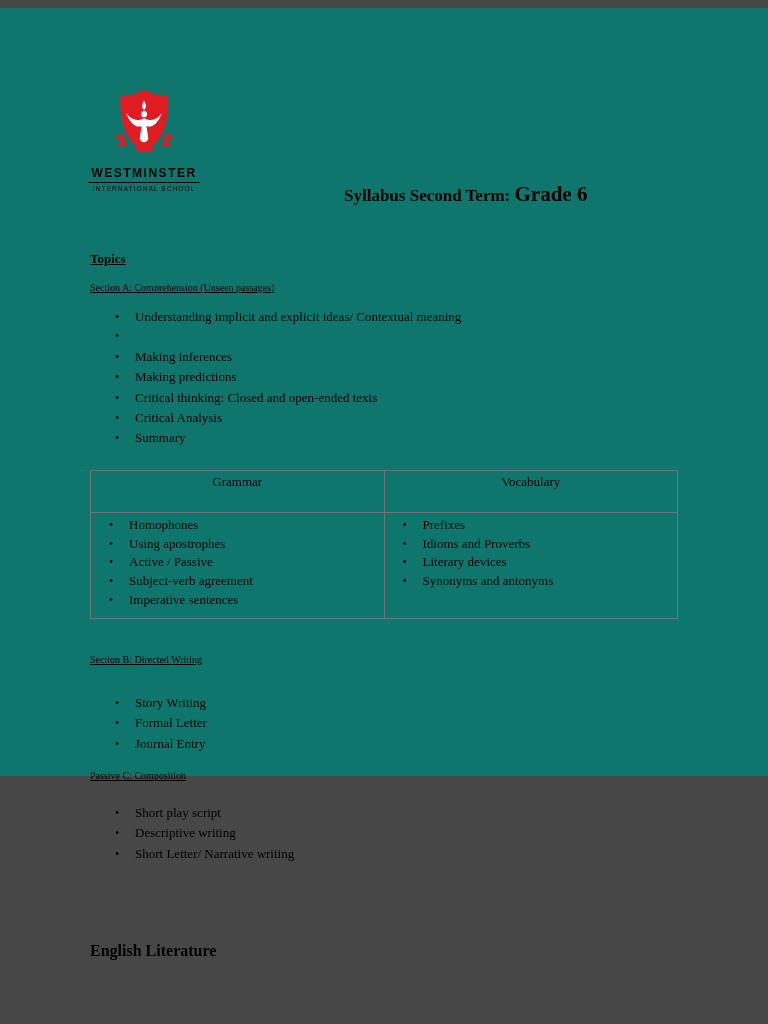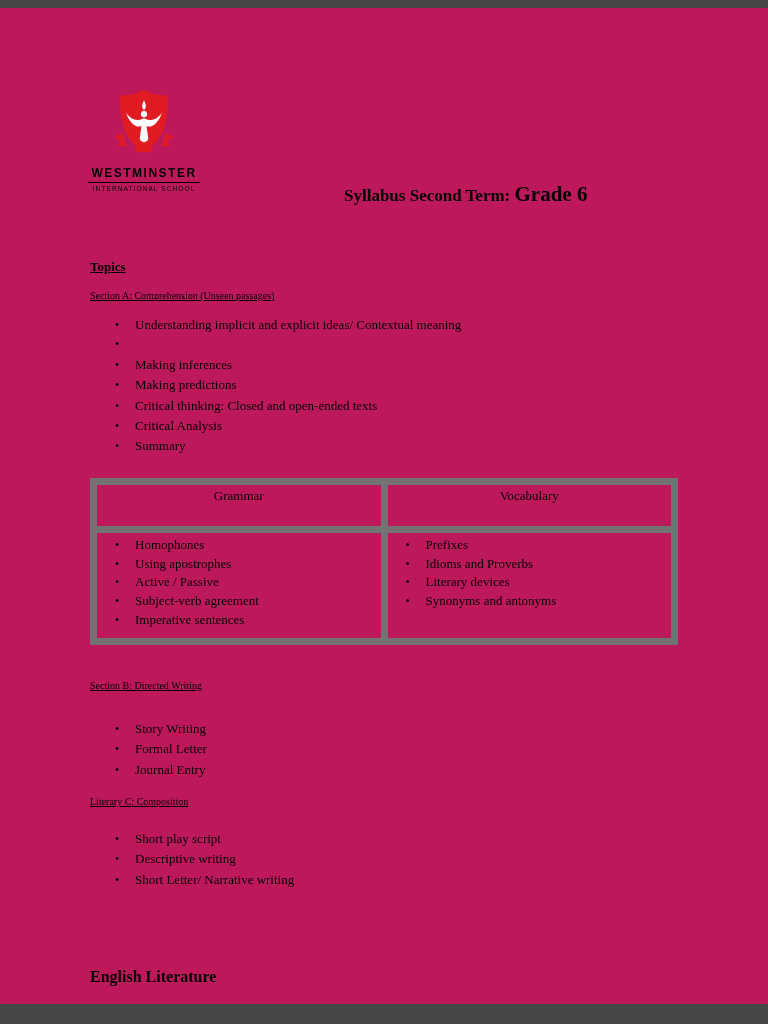--- a/index.html
+++ b/index.html
@@ -5,22 +5,22 @@
   html, body { margin: 0; padding: 0; }
   body {
     width: 768px; height: 1024px;
     background: #474747;
     font-family: "Liberation Serif", "DejaVu Serif", serif;
     color: #000;
   }
   .viewer { position: relative; width: 768px; height: 1024px; overflow: hidden; }
   .page {
     position: absolute; left: 0; top: 8px;
-    width: 768px; height: 996px;
-    background: #be185d;
+    width: 768px; height: 768px;
+    background: #0f766e;
   }
 
   
   .logo-block {
     position: absolute; left: 88px; top: 80px;
     width: 112px; text-align: center;
     font-family: "Liberation Sans", sans-serif;
   }
   .crest { display: block; margin: 0 auto 2px auto; }
   .school-name {
@@ -34,36 +34,36 @@
     font-weight: bold; font-size: 17px; white-space: nowrap;
   }
   .doc-title .grade { font-size: 21px; }
 
   
   .content {
     position: absolute; left: 90px; top: 243px;
     width: 588px;
   }
   .h-subject { font-size: 16px; font-weight: bold; margin: 0 0 17px 0; }
-  .h-topics  { font-size: 13px; font-weight: bold; text-decoration: underline; margin: 8px 0 15px 0; }
+  .h-topics  { font-size: 13px; font-weight: bold; text-decoration: underline; margin: 0 0 15px 0; }
   .h-section { font-size: 10px; font-weight: normal; text-decoration: underline; margin: 0 0 14px 0; }
 
   ul.bullets { list-style: none; margin: 0; padding: 0 0 0 25px; }
   ul.bullets li {
     font-size: 13px; line-height: 19.4px;
     display: flex; align-items: baseline;
   }
   ul.bullets .b { width: 20px; flex: 0 0 20px; font-size: 12px; }
 
   table.syllabus-table {
     border-collapse: collapse; width: 588px;
     margin: 21px 0 0 0;
   }
   table.syllabus-table th, table.syllabus-table td {
-    border: 7px solid #737373;
+    border: 1px solid #737373;
   }
   table.syllabus-table th {
     width: 50%; height: 37px;
     font-weight: normal; font-size: 13px;
     text-align: center; vertical-align: top; padding-top: 3px;
   }
   table.syllabus-table td { vertical-align: top; padding: 3px 0 8px 0; }
   table.syllabus-table ul.bullets { padding-left: 18px; }
   table.syllabus-table ul.bullets li { line-height: 17.8px; }
   .sec-b-list, .sec-c-list { margin-bottom: 0; }
@@ -214,21 +214,21 @@
             <span class="b">•</span>
             <span>Formal Letter</span>
           </li>
 
           <li>
             <span class="b">•</span>
             <span>Journal Entry</span>
           </li>
         </ul>
 
-      <div class="h-section sec-c-head">Literary C: Composition</div>
+      <div class="h-section sec-c-head">Passive C: Composition</div>
 
       <ul class="bullets sec-c-list">
 
           <li>
             <span class="b">•</span>
             <span>Short play script</span>
           </li>
 
           <li>
             <span class="b">•</span>

